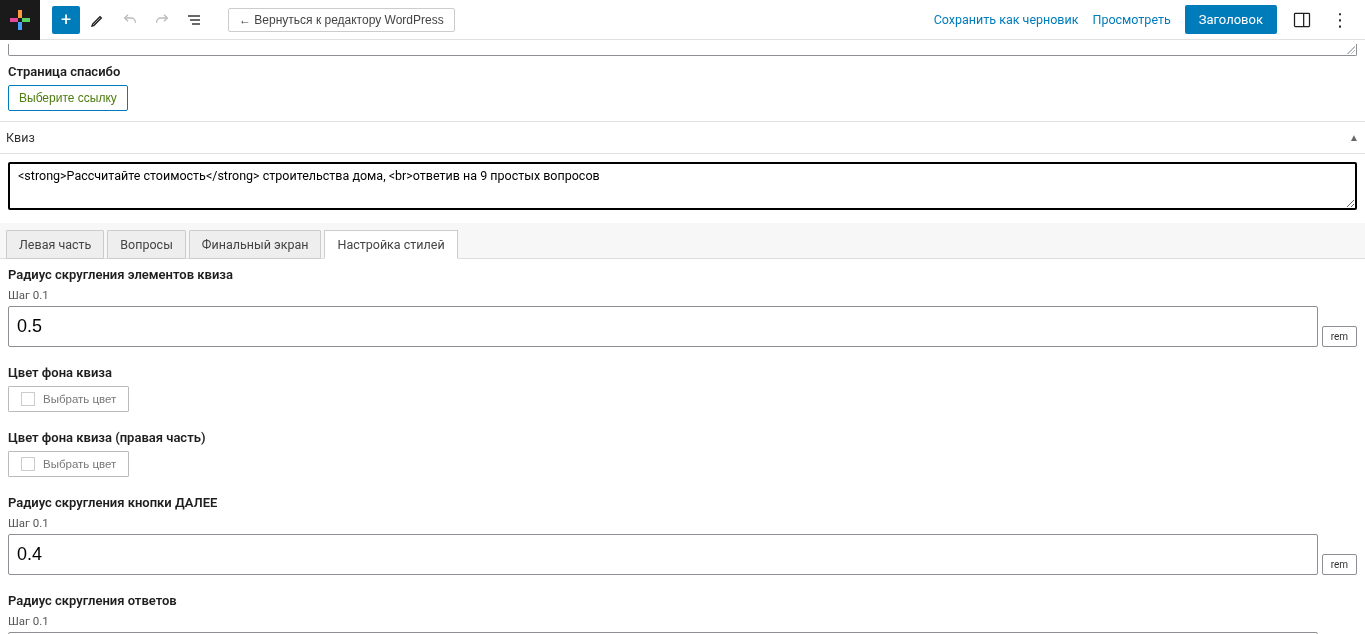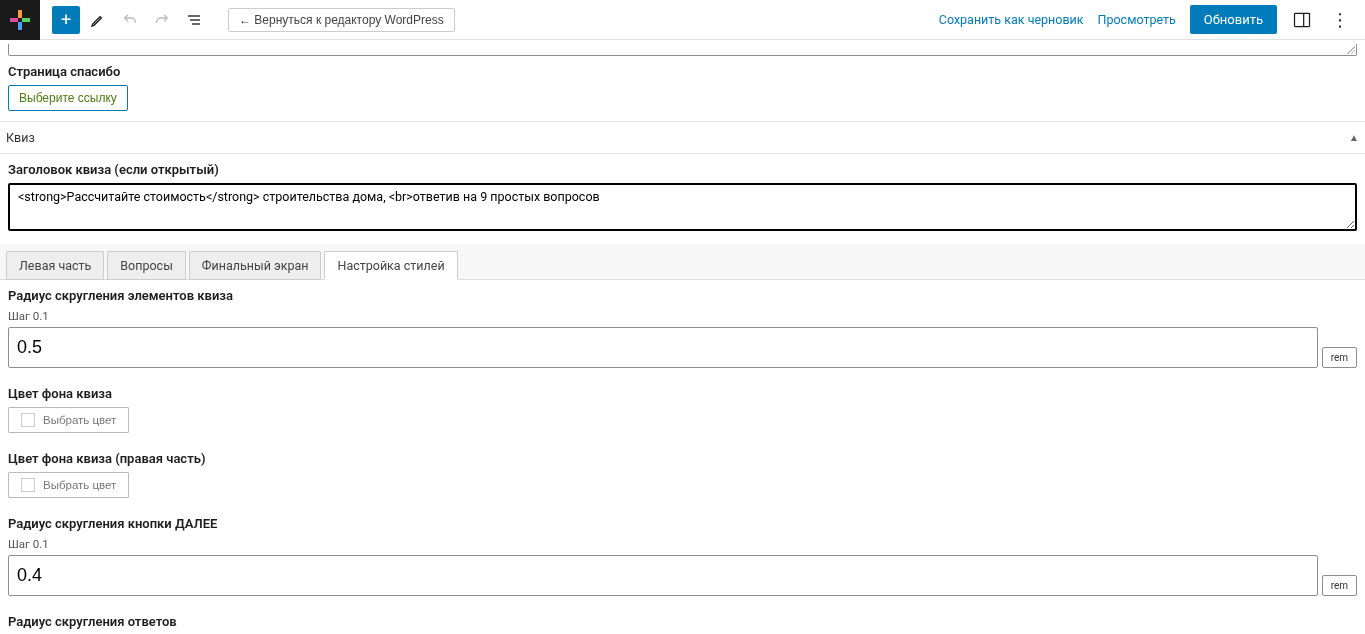--- a/index.html
+++ b/index.html
@@ -278,21 +278,21 @@
         <line x1="3" y1="6" x2="21" y2="6"></line>
         <line x1="6" y1="12" x2="21" y2="12"></line>
         <line x1="9" y1="18" x2="21" y2="18"></line>
       </svg>
   </div>
   <button class="btn-back">← Вернуться к редактору WordPress</button>
 
   <div class="topbar-right">
     <span class="link-action">Сохранить как черновик</span>
     <span class="link-action">Просмотреть</span>
-    <span class="btn-primary">Обновить</span>
+    <span class="btn-primary">Заголовок</span>
     <span class="icon-panel">
       <svg width="20" height="20" viewBox="0 0 24 24" fill="none" stroke="#1e1e1e" stroke-width="1.5">
           <rect x="3" y="4" width="18" height="16" rx="1"></rect>
           <line x1="14" y1="4" x2="14" y2="20"></line>
         </svg>
     </span>
     <span class="icon-more">⋮</span>
   </div>
 </div>
 
@@ -304,21 +304,20 @@
     <div class="label">Страница спасибо</div>
     <button class="btn-outline-blue">Выберите ссылку</button>
   </div>
 
   <div class="accordion-header">
     <span>Квиз</span>
     <span class="caret">▲</span>
   </div>
 
   <div class="section">
-    <div class="label">Заголовок квиза (если открытый)</div>
     <textarea class="big" style="">&lt;strong&gt;Рассчитайте стоимость&lt;/strong&gt; строительства дома, &lt;br&gt;ответив на 9 простых вопросов</textarea>
   </div>
 
   <div class="tabs">
     <div class="tab">Левая часть</div>
     <div class="tab">Вопросы</div>
     <div class="tab">Финальный экран</div>
     <div class="tab active">Настройка стилей</div>
   </div>
 

